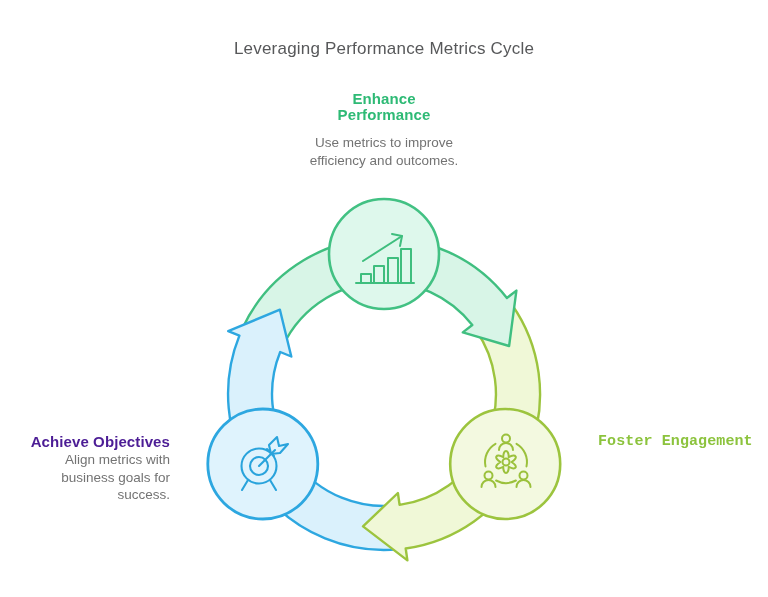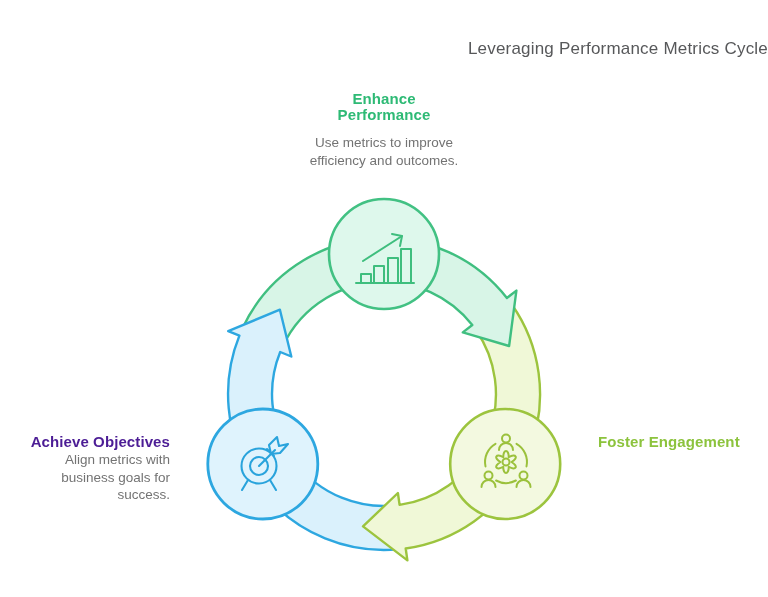--- a/index.html
+++ b/index.html
@@ -1,36 +1,36 @@
 <!DOCTYPE html>
 <html><head>
 <meta charset="utf-8">
 <style>
   html,body{margin:0;padding:0;background:#ffffff;}
   .canvas{
     position:relative;width:768px;height:597px;background:#ffffff;overflow:hidden;
     font-family:"Liberation Sans", sans-serif;
   }
   .title{
-    position:absolute;top:40px;left:0;width:768px;text-align:right;
+    position:absolute;top:40px;left:0;width:768px;text-align:center;
     font-size:17px;line-height:18px;font-weight:400;color:#57585a;letter-spacing:.2px;
   }
   svg.ring{position:absolute;left:0;top:0;}
   .node-label{position:absolute;}
   .node-label .heading{
     font-weight:700;font-size:15px;line-height:16px;white-space:pre-line;letter-spacing:.1px;
   }
   .node-label .desc{
     font-size:13.5px;line-height:17.5px;color:#737373;white-space:pre-line;
   }
   .label-enhance{left:264px;top:91px;width:240px;text-align:center;}
   .label-enhance .heading{color:#2eba75;}
   .label-enhance .desc{margin-top:11px;}
   .label-foster{left:598px;top:434px;width:170px;text-align:left;}
-  .label-foster .heading{color:#8cc33d;}
+  .label-foster .heading{color:#8cc33d;font-family:Liberation Mono, monospace;}
   .label-foster .desc{margin-top:8px;}
   .label-achieve{left:10px;top:434px;width:160px;text-align:right;}
   .label-achieve .heading{color:#4c1d95;}
   .label-achieve .desc{margin-top:1px;}
 </style>
 </head>
 <body>
 
 <div class="canvas">
 

